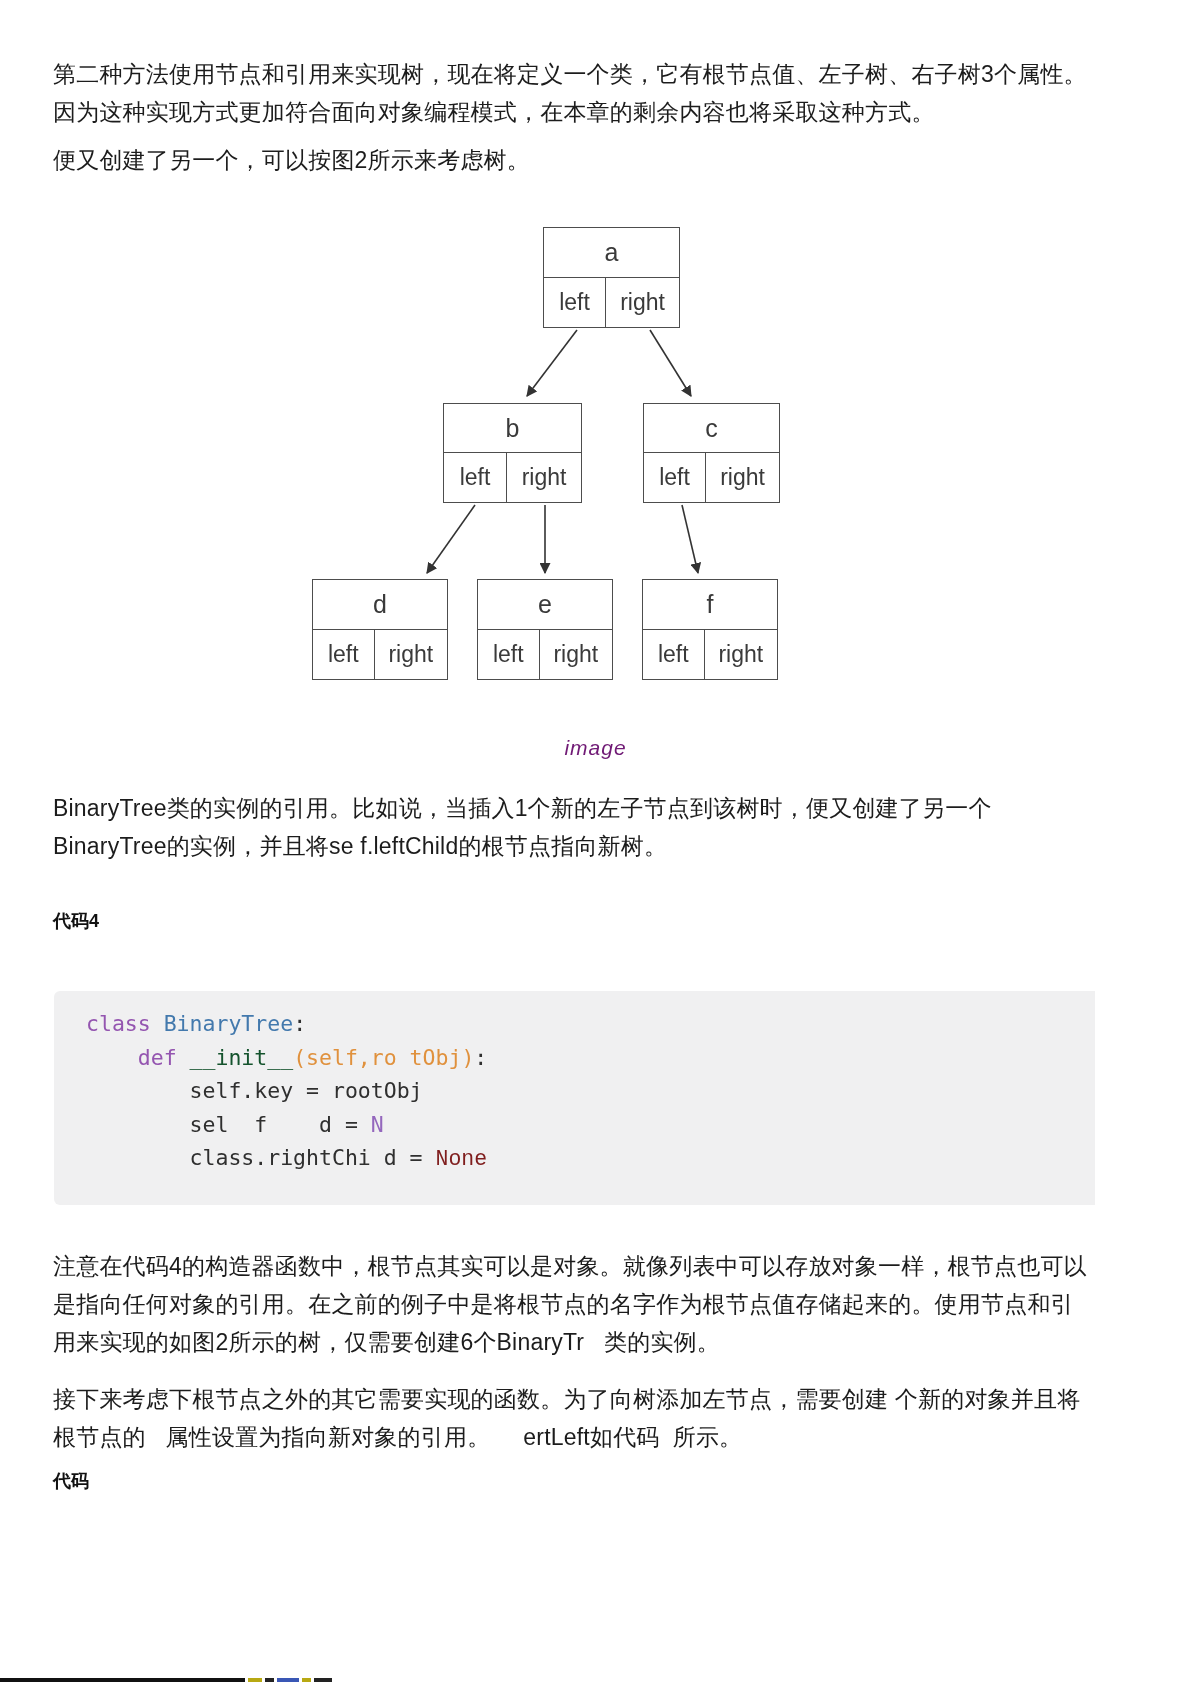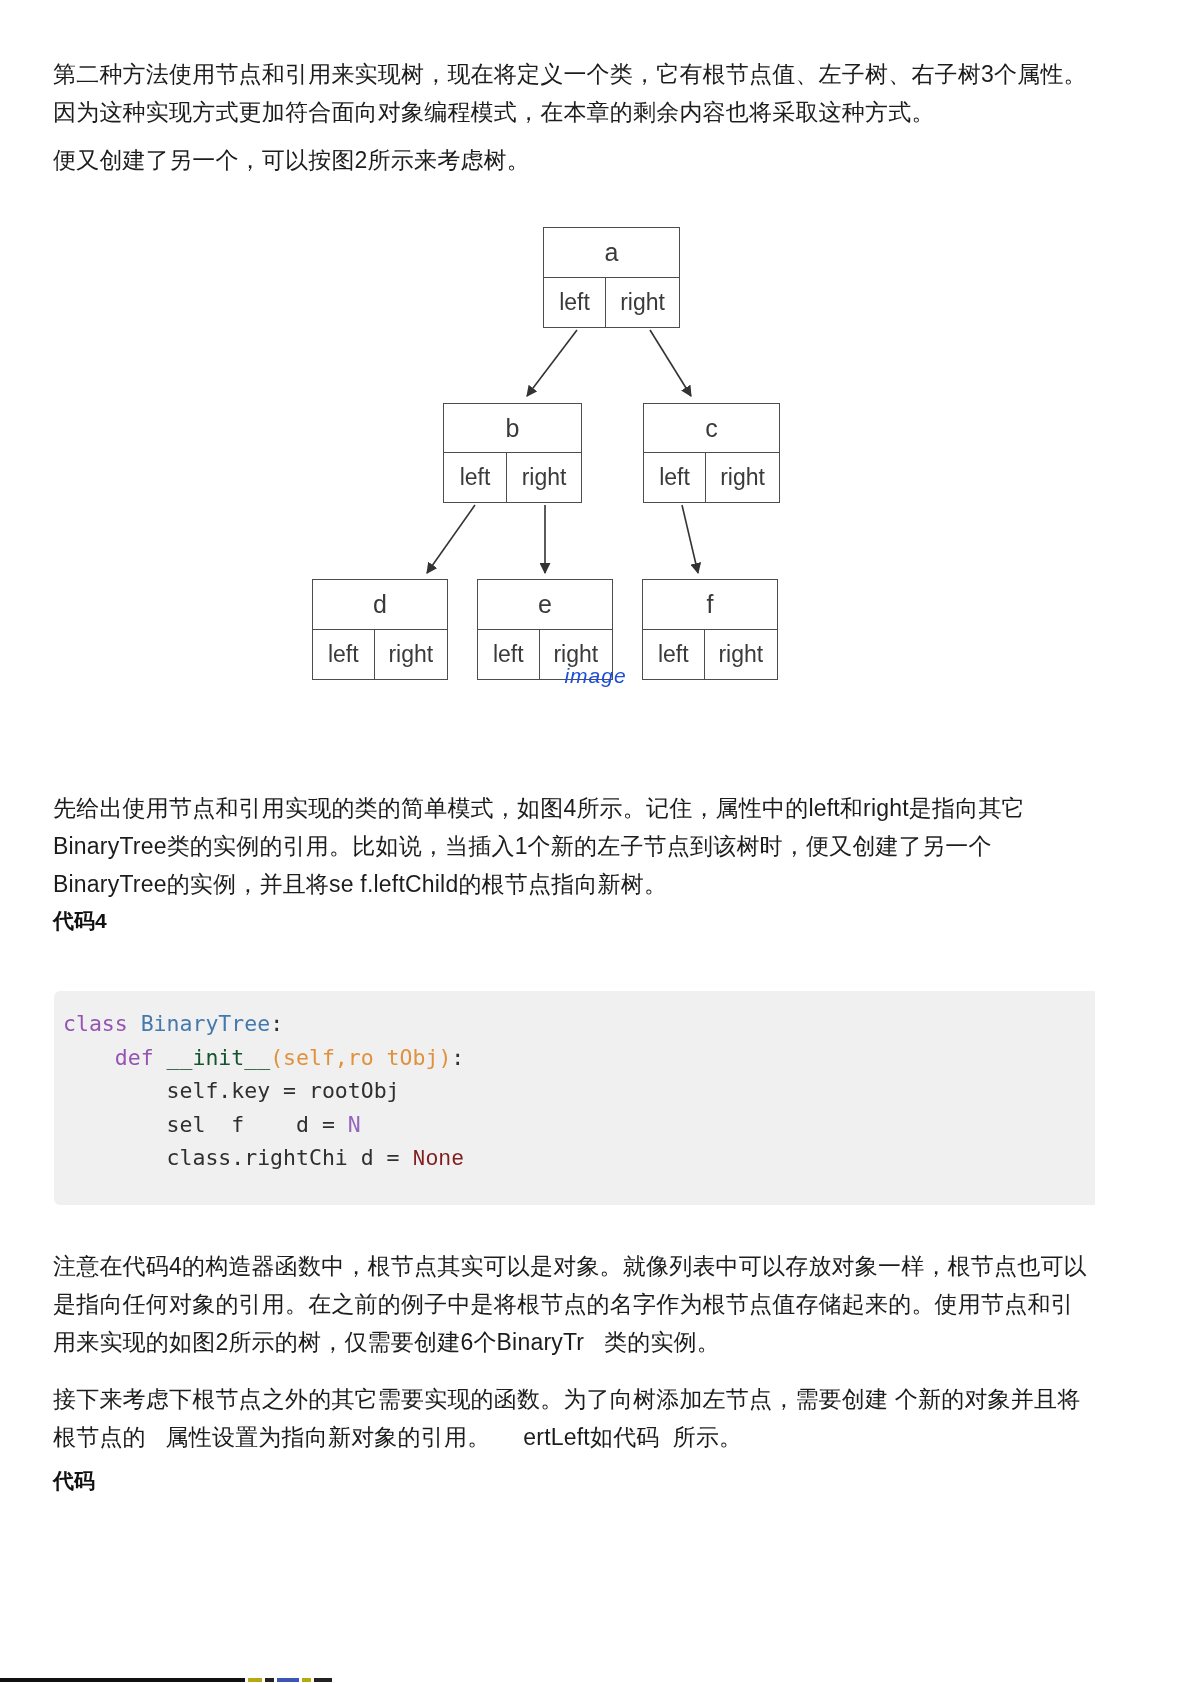--- a/index.html
+++ b/index.html
@@ -14,21 +14,21 @@
   .para{position:absolute;left:53px;width:1085px;}
   .pline{
     font-size:23px;
     line-height:38px;
     white-space:pre-wrap;
     color:#1c1c1c;
     letter-spacing:0.2px;
   }
   .heading{
     position:absolute;left:53px;
-    font-size:21px;font-weight:bold;color:#111111;
+    font-size:18px;font-weight:bold;color:#111111;
     line-height:30px;
   }
   
   #edges-svg{position:absolute;left:0;top:0;pointer-events:none;}
   .tree-node{
     position:absolute;
     border:1.6px solid #4d4d4d;
     background:#ffffff;
     box-sizing:border-box;
     display:flex;flex-direction:column;
@@ -43,34 +43,34 @@
   }
   .tn-cells{height:50%;display:flex;}
   .tn-cell{
     display:flex;align-items:center;justify-content:center;
     font-size:23px;
     box-sizing:border-box;
   }
   .tn-cell:first-child{width:46%;border-right:1.6px solid #4d4d4d;}
   .tn-cell:last-child{width:54%;}
   .fig-caption{
-    position:absolute;left:0;top:664px;width:1191px;
+    position:absolute;left:0;top:736px;width:1191px;
     text-align:center;
-    font-size:21px;font-style:italic;color:#1d4ed8;
+    font-size:21px;font-style:italic;color:#701a75;
     letter-spacing:1px;
   }
   
   .code-block{
     position:absolute;
     left:54px;top:991px;
     width:1083px;height:214px;
     background:#f0f0f1;
     border-radius:6px;
     box-sizing:border-box;
-    padding:16px 0 0 9px;
+    padding:16px 0 0 32px;
     overflow:hidden;
   }
   .code-line{
     font-family:"DejaVu Sans Mono","Liberation Mono",monospace;
     font-size:21.5px;
     line-height:33.6px;
     white-space:pre;
   }
   
   .bottom-strip{position:absolute;left:0;top:1676px;width:1191px;height:7px;}
@@ -143,21 +143,20 @@
         <div class="tn-cells">
           <div class="tn-cell">left</div>
           <div class="tn-cell">right</div>
         </div>
       </div>
     </div>
 
   <div class="fig-caption">image</div>
 
   <div class="para" style="top:789px">
-    <div class="pline">先给出使用节点和引用实现的类的简单模式，如图4所示。记住，属性中的left和right是指向其它</div>
     <div class="pline">BinaryTree类的实例的引用。比如说，当插入1个新的左子节点到该树时，便又创建了另一个</div>
     <div class="pline">BinaryTree的实例，并且将se f.leftChild的根节点指向新树。</div>
   </div>
 
   <div class="heading" style="top:906px">代码4</div>
 
   <div class="code-block" id="code-lines">
       <div class="code-line"><span style="color: rgb(148, 85, 176);">class </span><span style="color: rgb(67, 121, 173);">BinaryTree</span><span style="color: rgb(47, 47, 47);">:</span></div>
       <div class="code-line"><span style="color: rgb(47, 47, 47);">    </span><span style="color: rgb(148, 85, 176);">def </span><span style="color: #14532d;">__init__</span><span style="color: rgb(224, 145, 61);">(self,ro tObj)</span><span style="color: rgb(47, 47, 47);">:</span></div>
       <div class="code-line"><span style="color: rgb(47, 47, 47);">        self.key = rootObj</span></div>

